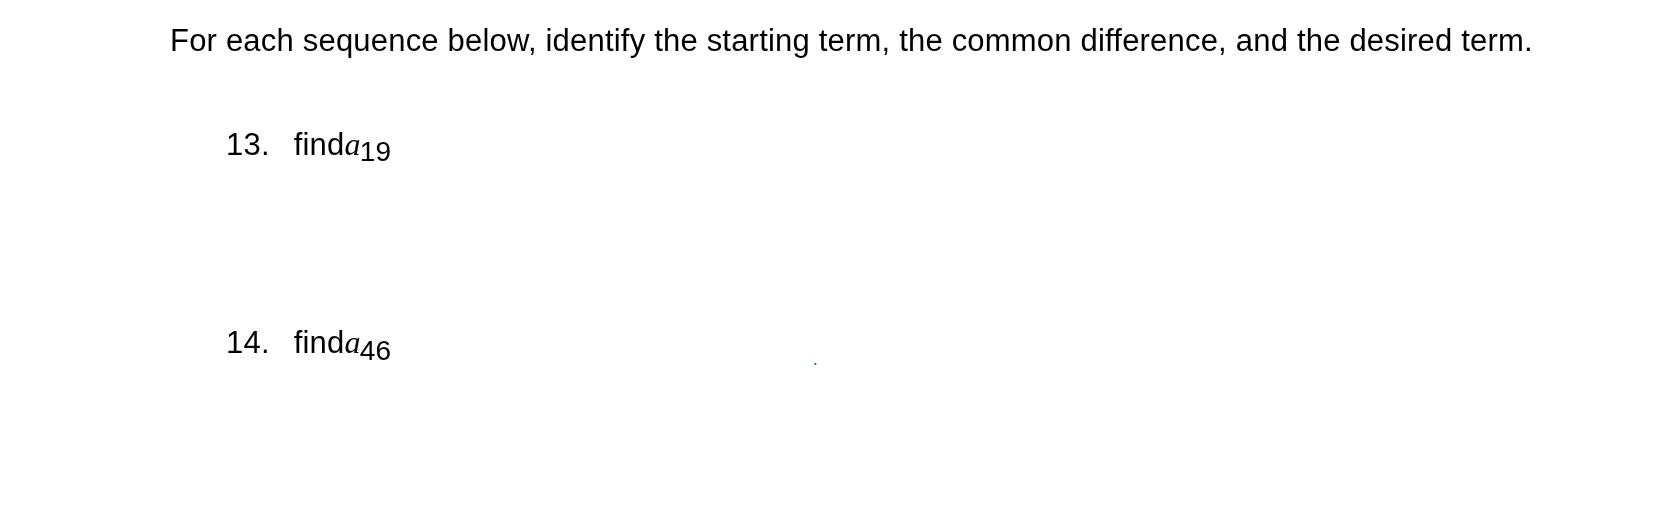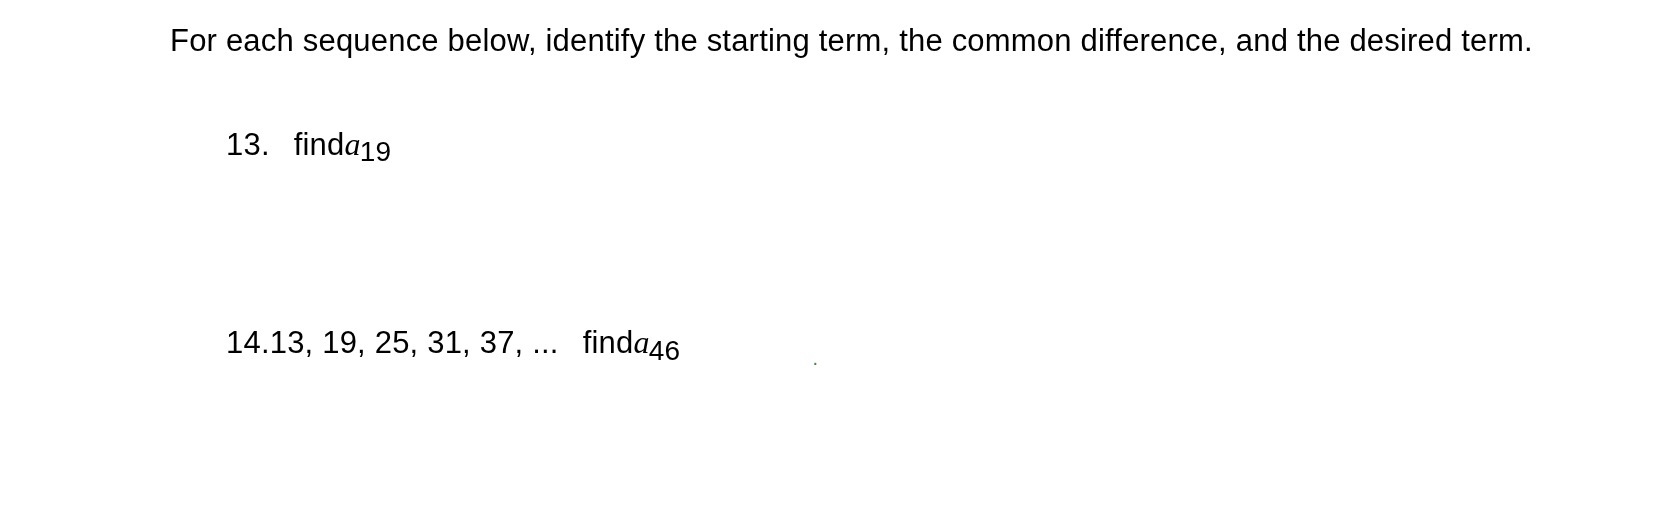--- a/index.html
+++ b/index.html
@@ -82,21 +82,20 @@
       <span style="width: 24px; display: inline-block;"></span>
       <span class="find-term">
         <span>find </span>
         <span class="a-var">a</span>
         <span class="subscript">19</span>
       </span>
     </div>
 
     <div class="problem">
       <span class="problem-number">14.</span>
-      <span class="sequence"> 13,  19,  25,  31,  37,  ...</span>
       <span style="width: 24px; display: inline-block;"></span>
       <span class="find-term">
         <span>find </span>
         <span class="a-var">a</span>
         <span class="subscript">46</span>
       </span>
     </div>
 
   </div>
 </div>

